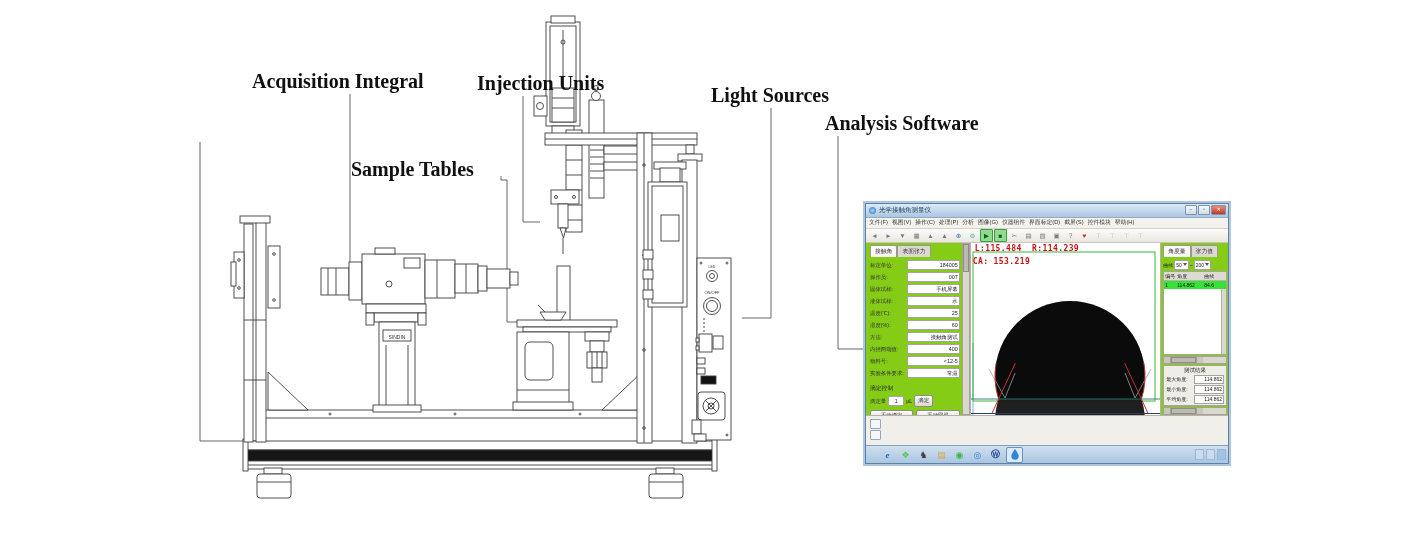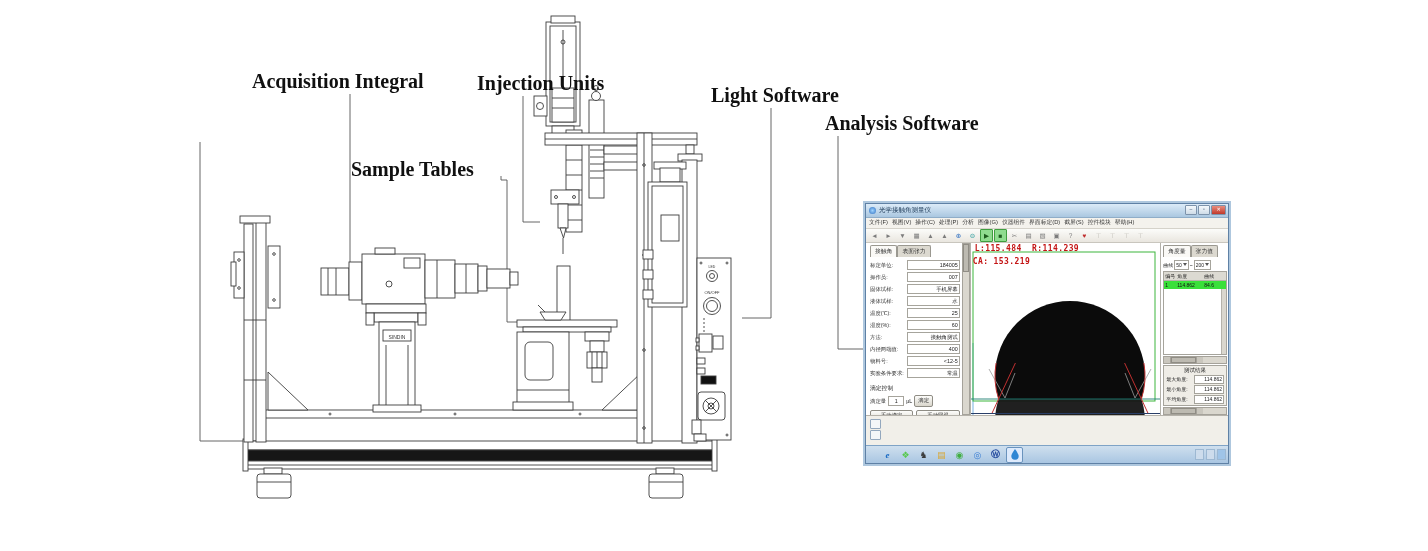--- a/index.html
+++ b/index.html
@@ -28,21 +28,21 @@
            align-items:center;padding:0 3px;gap:4px;}
   .menu{font-size:5.8px;color:#333;white-space:nowrap;}
   .toolbar{height:13px;background:linear-gradient(#fcfcfa,#e9e6df);border-bottom:1px solid #c9c6be;
            display:flex;align-items:center;padding:0 2px;gap:1px;}
   .tbi{width:11px;height:11px;font-size:6.5px;line-height:11px;text-align:center;color:#7c7c7c;
        border:1px solid transparent;border-radius:1px;}
   .tbi.blue{color:#2f6fc0}.tbi.teal{color:#2e9e9e}.tbi.red{color:#c03030}
   .tbi.green{background:#8fdc8f;border-color:#3f9e3f;color:#1d5c1d}
   .tbi.dim{color:#bdbcb5}
 
-  .wbody{height:172px;display:flex;background:#ffffff;justify-content:center;}
+  .wbody{height:172px;display:flex;background:#84cc16;justify-content:center;}
   
   .lpanel{width:90px;padding:2px 2px 0 4px;display:flex;flex-direction:column;}
   .tabs{display:flex;margin-bottom:2px;}
   .tab{padding:1px 4px;font-size:5.8px;border:1px solid #9a9890;border-bottom:none;
        background:#dcd9d0;border-radius:2px 2px 0 0;color:#333;}
   .tab.active{background:#faf9f6;}
   .frow{display:flex;align-items:center;margin:1px 0;}
   .flab{width:37px;font-size:5.4px;color:#333;line-height:1.15;}
   .fval{flex:1;height:8px;background:#fff;border:1px solid #a6a49c;font-size:5.4px;
         text-align:right;padding:0 1px;line-height:8px;overflow:hidden;}
@@ -291,21 +291,21 @@
       <line x1="705" y1="400" x2="717" y2="412"></line>
         <line x1="717" y1="400" x2="705" y2="412"></line>
       <rect x="692" y="420" width="9" height="14" fill="#fff"></rect>
       <rect x="694" y="434" width="12" height="7" fill="#fff"></rect>
     </g>
   </svg>
 
   <div class="dlabel" style="left:252px;top:70px">Acquisition Integral</div>
   <div class="dlabel" style="left:477px;top:72px">Injection Units</div>
   <div class="dlabel" style="left:351px;top:158px">Sample Tables</div>
-  <div class="dlabel" style="left:711px;top:84px">Light Software</div>
+  <div class="dlabel" style="left:711px;top:84px">Light Sources</div>
   <div class="dlabel" style="left:825px;top:112px">Analysis Software</div>
 
   <div class="win">
 
     <div class="titlebar">
       <span class="appicon"></span>
       <span class="wtitle">光学接触角测量仪</span>
       <span class="wbtn">–</span>
       <span class="wbtn">▫</span>
       <span class="wbtn close">✕</span>

